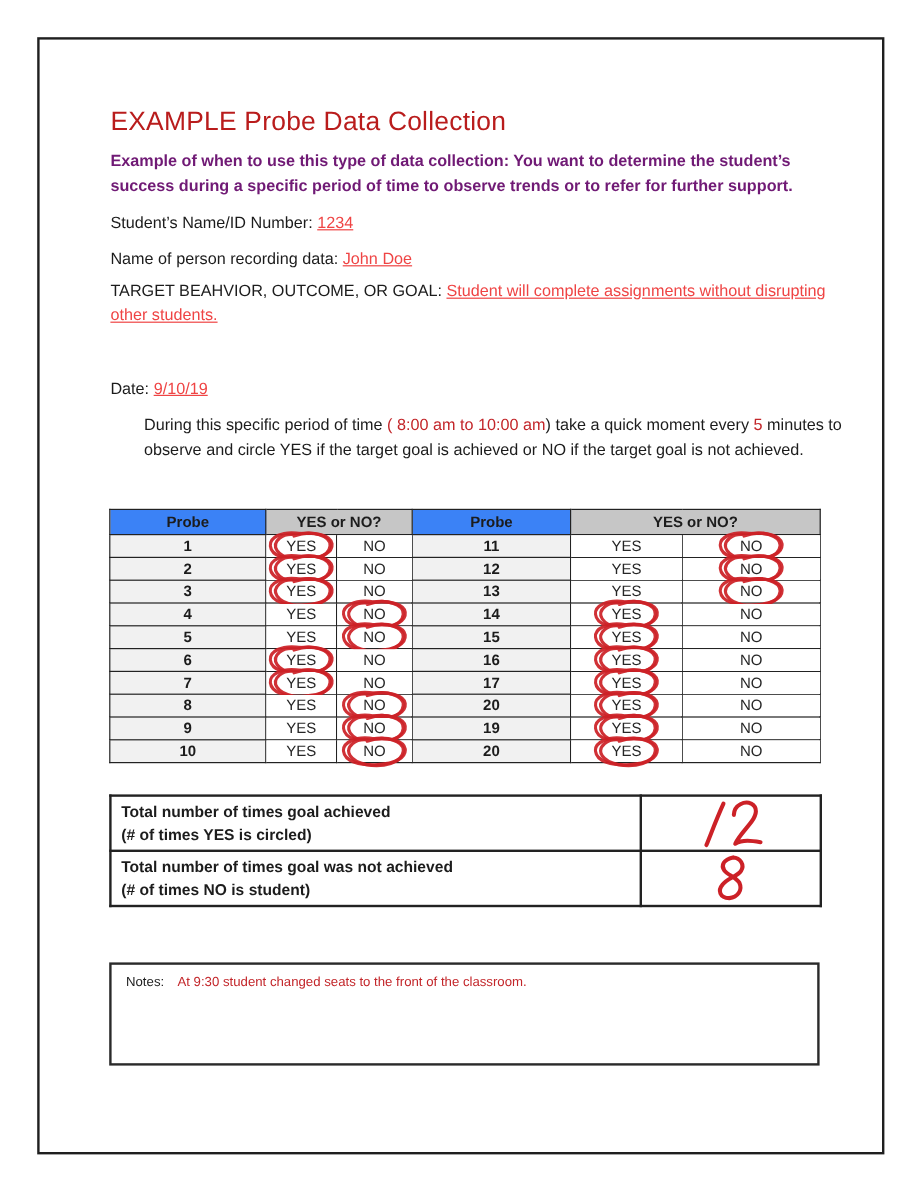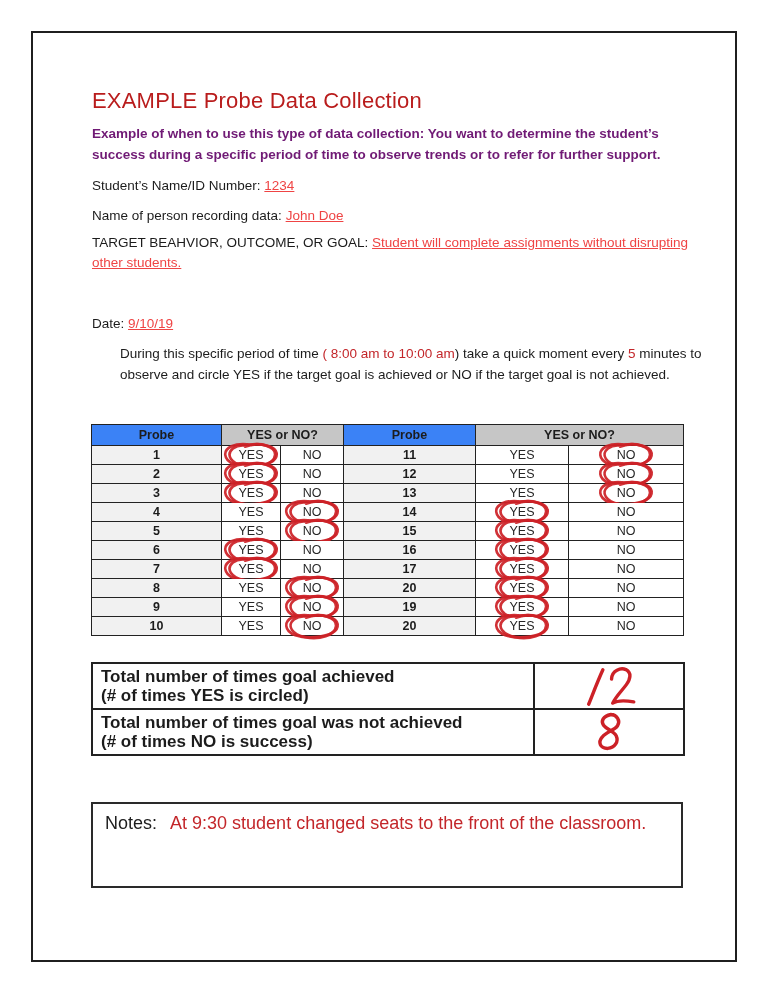--- a/index.html
+++ b/index.html
@@ -29,27 +29,27 @@
   .probe-table th.probe-h { background:#3b82f6; }
   .probe-table td.num { background:#F1F1F1; font-weight:700; }
   .probe-table td.yn { background:#ffffff; position:relative; color:#262626; }
   .scribble { position:absolute; left:50%; top:50%; transform:translate(-50%,-50%);
     width:60px; height:28px; overflow:visible; }
   .scribble path { fill:none; stroke:#CC2127; stroke-width:3; stroke-linecap:round; opacity:.93; }
 
   .totals-wrap { left:58px; top:629px; }
   .totals-table { width:592px; }
   .totals-table td { border:2px solid #222; }
-  .totals-table td.lbl { width:442px; padding:3px 0 3px 8px; font-size:17px;
+  .totals-table td.lbl { width:442px; padding:3px 0 3px 8px; font-size:13px;
     font-weight:700; line-height:19px; }
   .totals-table td.hval { width:150px; height:45px; text-align:center; vertical-align:middle; }
   .hval svg { display:block; margin:0 auto; overflow:visible; }
 
   .notes-box { left:58px; top:769px; width:592px; height:86px; border:2px solid #2a2a2a;
-    padding:9px 12px; font-size:18px; }
+    padding:9px 12px; font-size:11px; }
   .notes-box .red { margin-left:8px; }
 </style>
 </head>
 <body>
 
 <div class="page">
 
   <div class="abs title">EXAMPLE Probe Data Collection</div>
 
   <div class="abs intro">Example of when to use this type of data collection: You want to determine the student’s success during a specific period of time to observe trends or to refer for further support.</div>
@@ -254,21 +254,21 @@
                 </g>
                 <g transform="translate(31,2) rotate(2)">
                   <path d="M3,13 C3,4 12,1 17,3 C23,6 22,12 18,18 C14,24 8,30 5,37 C11,33 19,34 26,35" fill="none" stroke="#CC2127" stroke-width="3.4" stroke-linecap="round" stroke-linejoin="round"></path>
                 </g>
               </svg>
             </td>
           </tr>
           <tr>
             <td class="lbl">
               <div>Total number of times goal was not achieved</div>
-              <div>(# of times NO is success)</div>
+              <div>(# of times NO is student)</div>
             </td>
             <td class="hval">
               <svg width="35" height="44">
                 <g transform="translate(4,2) rotate(2)">
                   <path d="M15,2 C7,4 5,9 8,13 C11,17 18,18 21,23 C24,29 20,35 13,36 C5,36 3,30 7,25 C11,19 19,18 22,13 C25,8 21,2 15,2" fill="none" stroke="#CC2127" stroke-width="3.4" stroke-linecap="round" stroke-linejoin="round"></path>
                 </g>
               </svg>
             </td>
           </tr>
         </tbody>

